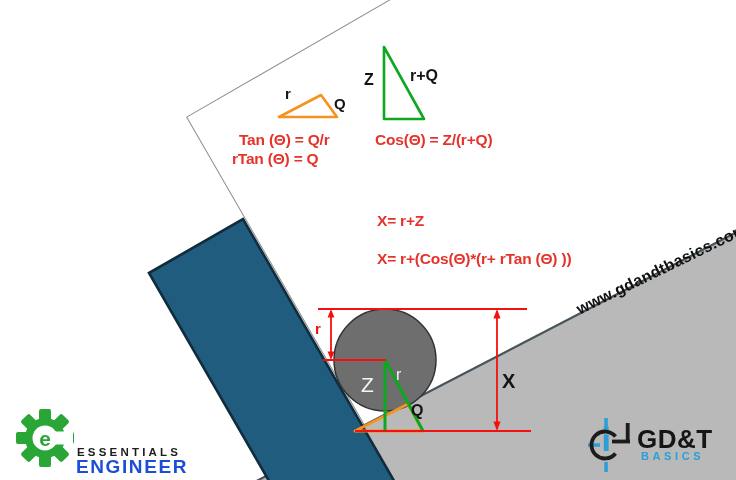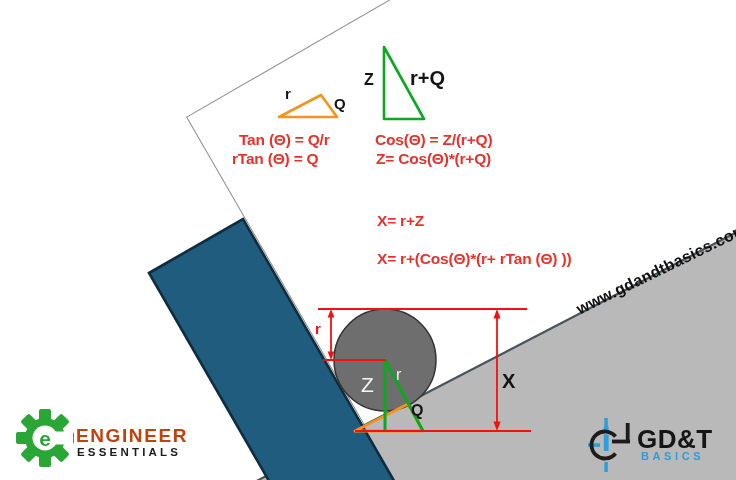--- a/index.html
+++ b/index.html
@@ -8,21 +8,21 @@
   
   .paper{position:absolute;left:186px;top:117px;width:730px;height:470px;background:#ffffff;
          border:1.5px solid #8f8f8f;transform:rotate(-30deg);transform-origin:0 0;}
   svg{position:absolute;left:0;top:0;}
   .lbl{position:absolute;white-space:nowrap;line-height:1;}
   .formula{color:#e5332c;font-weight:bold;font-size:15.5px;letter-spacing:-0.2px;text-align:center;}
   .blk{color:#141414;font-weight:bold;}
   .white-lbl{color:#f4f4f4;}
   .watermark{font-size:16px;font-weight:bold;color:#101010;transform:rotate(-26deg);
              transform-origin:0 0;letter-spacing:0.3px;}
-  .brand-eng-1{font-size:19px;font-weight:bold;color:#c2410c;letter-spacing:1.6px;}
+  .brand-eng-1{font-size:19px;font-weight:bold;color:#1d4ed8;letter-spacing:1.6px;margin-top:31px;}
   .brand-eng-2{font-size:11.5px;font-weight:bold;color:#1d1d1d;letter-spacing:3.2px;}
   .brand-gdt{font-size:26px;font-weight:bold;color:#151515;letter-spacing:0.5px;}
   .brand-basics{font-size:11px;font-weight:bold;color:#2b9fd8;letter-spacing:3.6px;}
   .z2{z-index:2}.z3{z-index:3}
 </style>
 </head>
 <body>
 
 <div id="canvas">
 
@@ -86,26 +86,25 @@
       </g>
       <path d="M615.5,436.5 A13.5,13.5 0 1 0 615.5,453.5" fill="none" stroke="#1c1c1c" stroke-width="3.8"></path>
       <rect x="612" y="439.6" width="18" height="3.8" fill="#1c1c1c"></rect>
       <rect x="625.8" y="423" width="3.8" height="20" fill="#1c1c1c"></rect>
     </g>
   </svg>
 
   <span class="lbl blk z3" style="left:285px;top:86px;font-size:15px">r</span>
   <span class="lbl blk z3" style="left:334px;top:96px;font-size:15px">Q</span>
   <span class="lbl blk z3" style="left:364px;top:72px;font-size:16px">Z</span>
-  <span class="lbl blk z3" style="left:410px;top:68px;font-size:20px">r+Q</span>
+  <span class="lbl blk z3" style="left:410px;top:68px;font-size:16px">r+Q</span>
 
   <span class="lbl formula z3" style="left:239px;top:132px">Tan (Θ) = Q/r</span>
   <span class="lbl formula z3" style="left:232px;top:151px">rTan (Θ) = Q</span>
   <span class="lbl formula z3" style="left:375px;top:132px">Cos(Θ) = Z/(r+Q)</span>
-  <span class="lbl formula z3" style="left:376px;top:151px">Z= Cos(Θ)*(r+Q)</span>
   <span class="lbl formula z3" style="left:377px;top:213px">X= r+Z</span>
   <span class="lbl formula z3" style="left:377px;top:251px">X= r+(Cos(Θ)*(r+ rTan (Θ) ))</span>
 
   <span class="lbl z3" style="left:315px;top:321px;font-size:15px;font-weight:bold;color:#f50f0f">r</span>
   <span class="lbl white-lbl z3" style="left:361px;top:374px;font-size:21px">Z</span>
   <span class="lbl white-lbl z3" style="left:396px;top:367px;font-size:16px">r</span>
   <span class="lbl blk z3" style="left:411px;top:403px;font-size:16px">Q</span>
   <span class="lbl blk z3" style="left:502px;top:371px;font-size:20px">X</span>
 
   <span class="lbl watermark z3" style="left:574px;top:303px">www.gdandtbasics.com</span>

